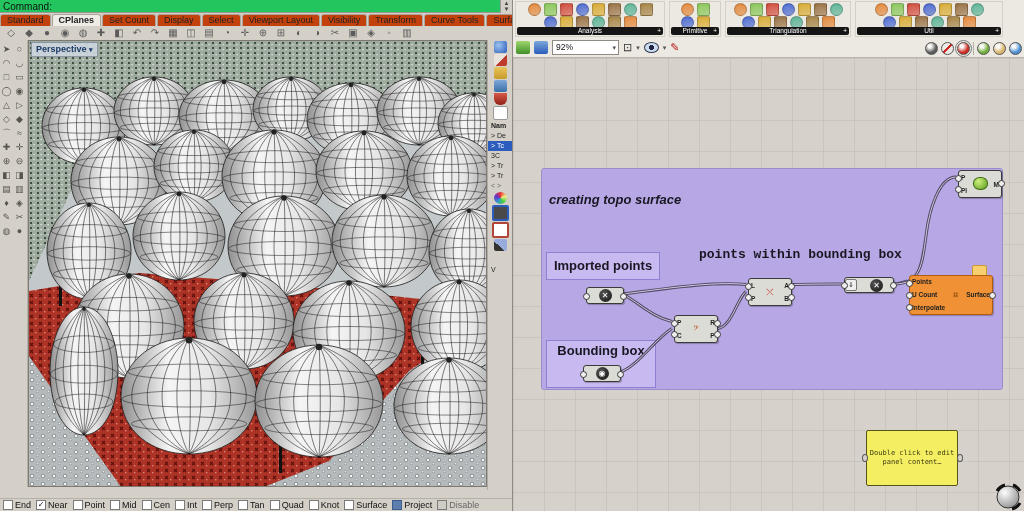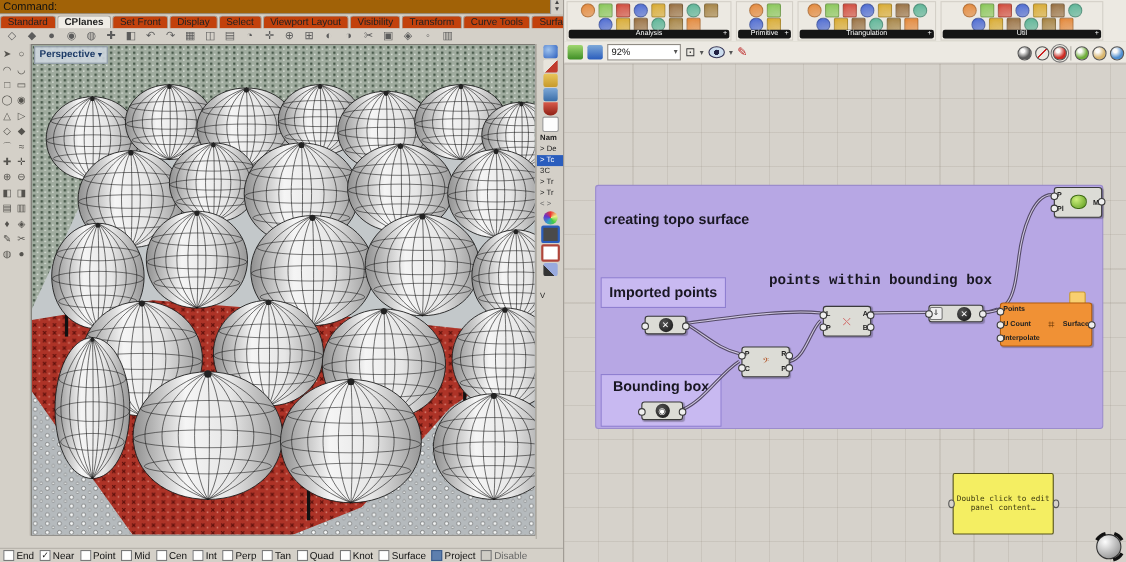--- a/index.html
+++ b/index.html
@@ -1,21 +1,21 @@
 <!DOCTYPE html>
 <html><head>
 <meta charset="utf-8">
 <style>
   html,body{margin:0;padding:0;background:#888;}
   #app{position:relative;width:1024px;height:511px;overflow:hidden;
        font-family:"Liberation Sans",sans-serif;background:#d4d0c8;font-size:10px;
        -webkit-font-smoothing:antialiased;}
   
   #rhino{position:absolute;left:0;top:0;width:512px;height:511px;background:#d4d0c8;}
-  #cmdbar{position:absolute;left:0;top:0;width:512px;height:13px;background:#a16207;
+  #cmdbar{position:absolute;left:0;top:0;width:512px;height:13px;background:#22c55e;
           border-bottom:1px solid #9a968f;color:#111;font-size:10px;line-height:13px;padding-left:3px;box-sizing:border-box;}
   #cmdscroll{position:absolute;right:0;top:0;width:11px;height:13px;background:#d4d0c8;border-left:1px solid #999;
              font-size:6px;color:#444;text-align:center;line-height:6px;}
   #menubar{position:absolute;left:0;top:13px;width:512px;height:13px;background:#d4d0c8;white-space:nowrap;overflow:hidden;}
   .mtab{display:inline-block;height:11px;line-height:11px;padding:0 6px;margin-top:1px;margin-right:1px;
         font-size:9px;color:#222;border:1px solid #a9a49c;border-bottom:none;border-radius:3px 3px 0 0;background:#c2410c;}
   .mtab.active{background:#efece6;font-weight:bold;}
   #iconrow{position:absolute;left:0;top:26px;width:512px;height:14px;background:#d4d0c8;border-bottom:1px solid #b5b1a9;
            white-space:nowrap;overflow:hidden;padding-left:2px;}
   .tbi{display:inline-block;width:18px;text-align:center;font-size:10px;color:#5c5c5c;line-height:14px;}
@@ -96,21 +96,21 @@
 
 <div id="app">
 
   <div id="rhino">
 
     <div id="cmdbar">
       <span>Command:</span>
       <div id="cmdscroll">▲<br>▼</div>
     </div>
 
-    <div id="menubar"><div class="mtab">Standard</div><div class="mtab active">CPlanes</div><div class="mtab">Set Front</div><div class="mtab">Display</div><div class="mtab">Select</div><div class="mtab">Viewport Layout</div><div class="mtab">Visibility</div><div class="mtab">Transform</div><div class="mtab">Curve Tools</div><div class="mtab">Surface Tools</div></div>
+    <div id="menubar"><div class="mtab">Standard</div><div class="mtab active">CPlanes</div><div class="mtab">Set Count</div><div class="mtab">Display</div><div class="mtab">Select</div><div class="mtab">Viewport Layout</div><div class="mtab">Visibility</div><div class="mtab">Transform</div><div class="mtab">Curve Tools</div><div class="mtab">Surface Tools</div></div>
     <div id="iconrow"><span class="tbi">◇</span><span class="tbi">◆</span><span class="tbi">●</span><span class="tbi">◉</span><span class="tbi">◍</span><span class="tbi">✚</span><span class="tbi">◧</span><span class="tbi">↶</span><span class="tbi">↷</span><span class="tbi">▦</span><span class="tbi">◫</span><span class="tbi">▤</span><span class="tbi">◔</span><span class="tbi">✛</span><span class="tbi">⊕</span><span class="tbi">⊞</span><span class="tbi">◐</span><span class="tbi">◑</span><span class="tbi">✂</span><span class="tbi">▣</span><span class="tbi">◈</span><span class="tbi">◦</span><span class="tbi">▥</span></div>
     <div id="lefttools">
         <span class="sti">➤</span>
         <span class="sti">○</span>
         <span class="sti">◠</span>
         <span class="sti">◡</span>
         <span class="sti">□</span>
         <span class="sti">▭</span>
         <span class="sti">◯</span>
         <span class="sti">◉</span>
@@ -758,21 +758,21 @@
         <div class="gem sel" style="background: radial-gradient(circle at 35% 30%, rgba(255, 255, 255, 0.8) 15%, rgb(204, 43, 34) 60%);"></div>
         <div class="gemsep"></div>
         <div class="gem" style="background: radial-gradient(circle at 35% 30%, rgba(255, 255, 255, 0.8) 15%, rgb(111, 174, 58) 60%);"></div>
         <div class="gem" style="background: radial-gradient(circle at 35% 30%, rgba(255, 255, 255, 0.8) 15%, rgb(217, 182, 109) 60%);"></div>
         <div class="gem" style="background: radial-gradient(circle at 35% 30%, rgba(255, 255, 255, 0.8) 15%, rgb(79, 143, 208) 60%);"></div>
       </div>
 
     <div id="ghcanvas">
       <div id="ghgroupbox"></div>
 
-      <div class="cvlabel" style="left:36px;top:134px;">creating topo surface</div>
+      <div class="cvlabel" style="left:36px;top:134px;font-style:italic;">creating topo surface</div>
       <div class="cvbox" style="left:33px;top:194px;width:112px;height:26px;line-height:26px;">Imported points</div>
       <div class="cvlabel" style="left:186px;top:189px;font-family:Liberation Mono, monospace;">points within bounding box</div>
       <div class="cvbox" style="left:33px;top:282px;width:108px;height:46px;line-height:20px;">Bounding box</div>
 
       <svg id="wires">
         <g id="wireset">
             <path d="M110,236 C150,231 200,223 233,226.5" class="wo"></path>
             <path d="M110,236 C150,231 200,223 233,226.5" class="wi"></path>
             <path d="M110,236 C130,248 140,259 159,263.5" class="wo"></path>
             <path d="M110,236 C130,248 140,259 159,263.5" class="wi"></path>

